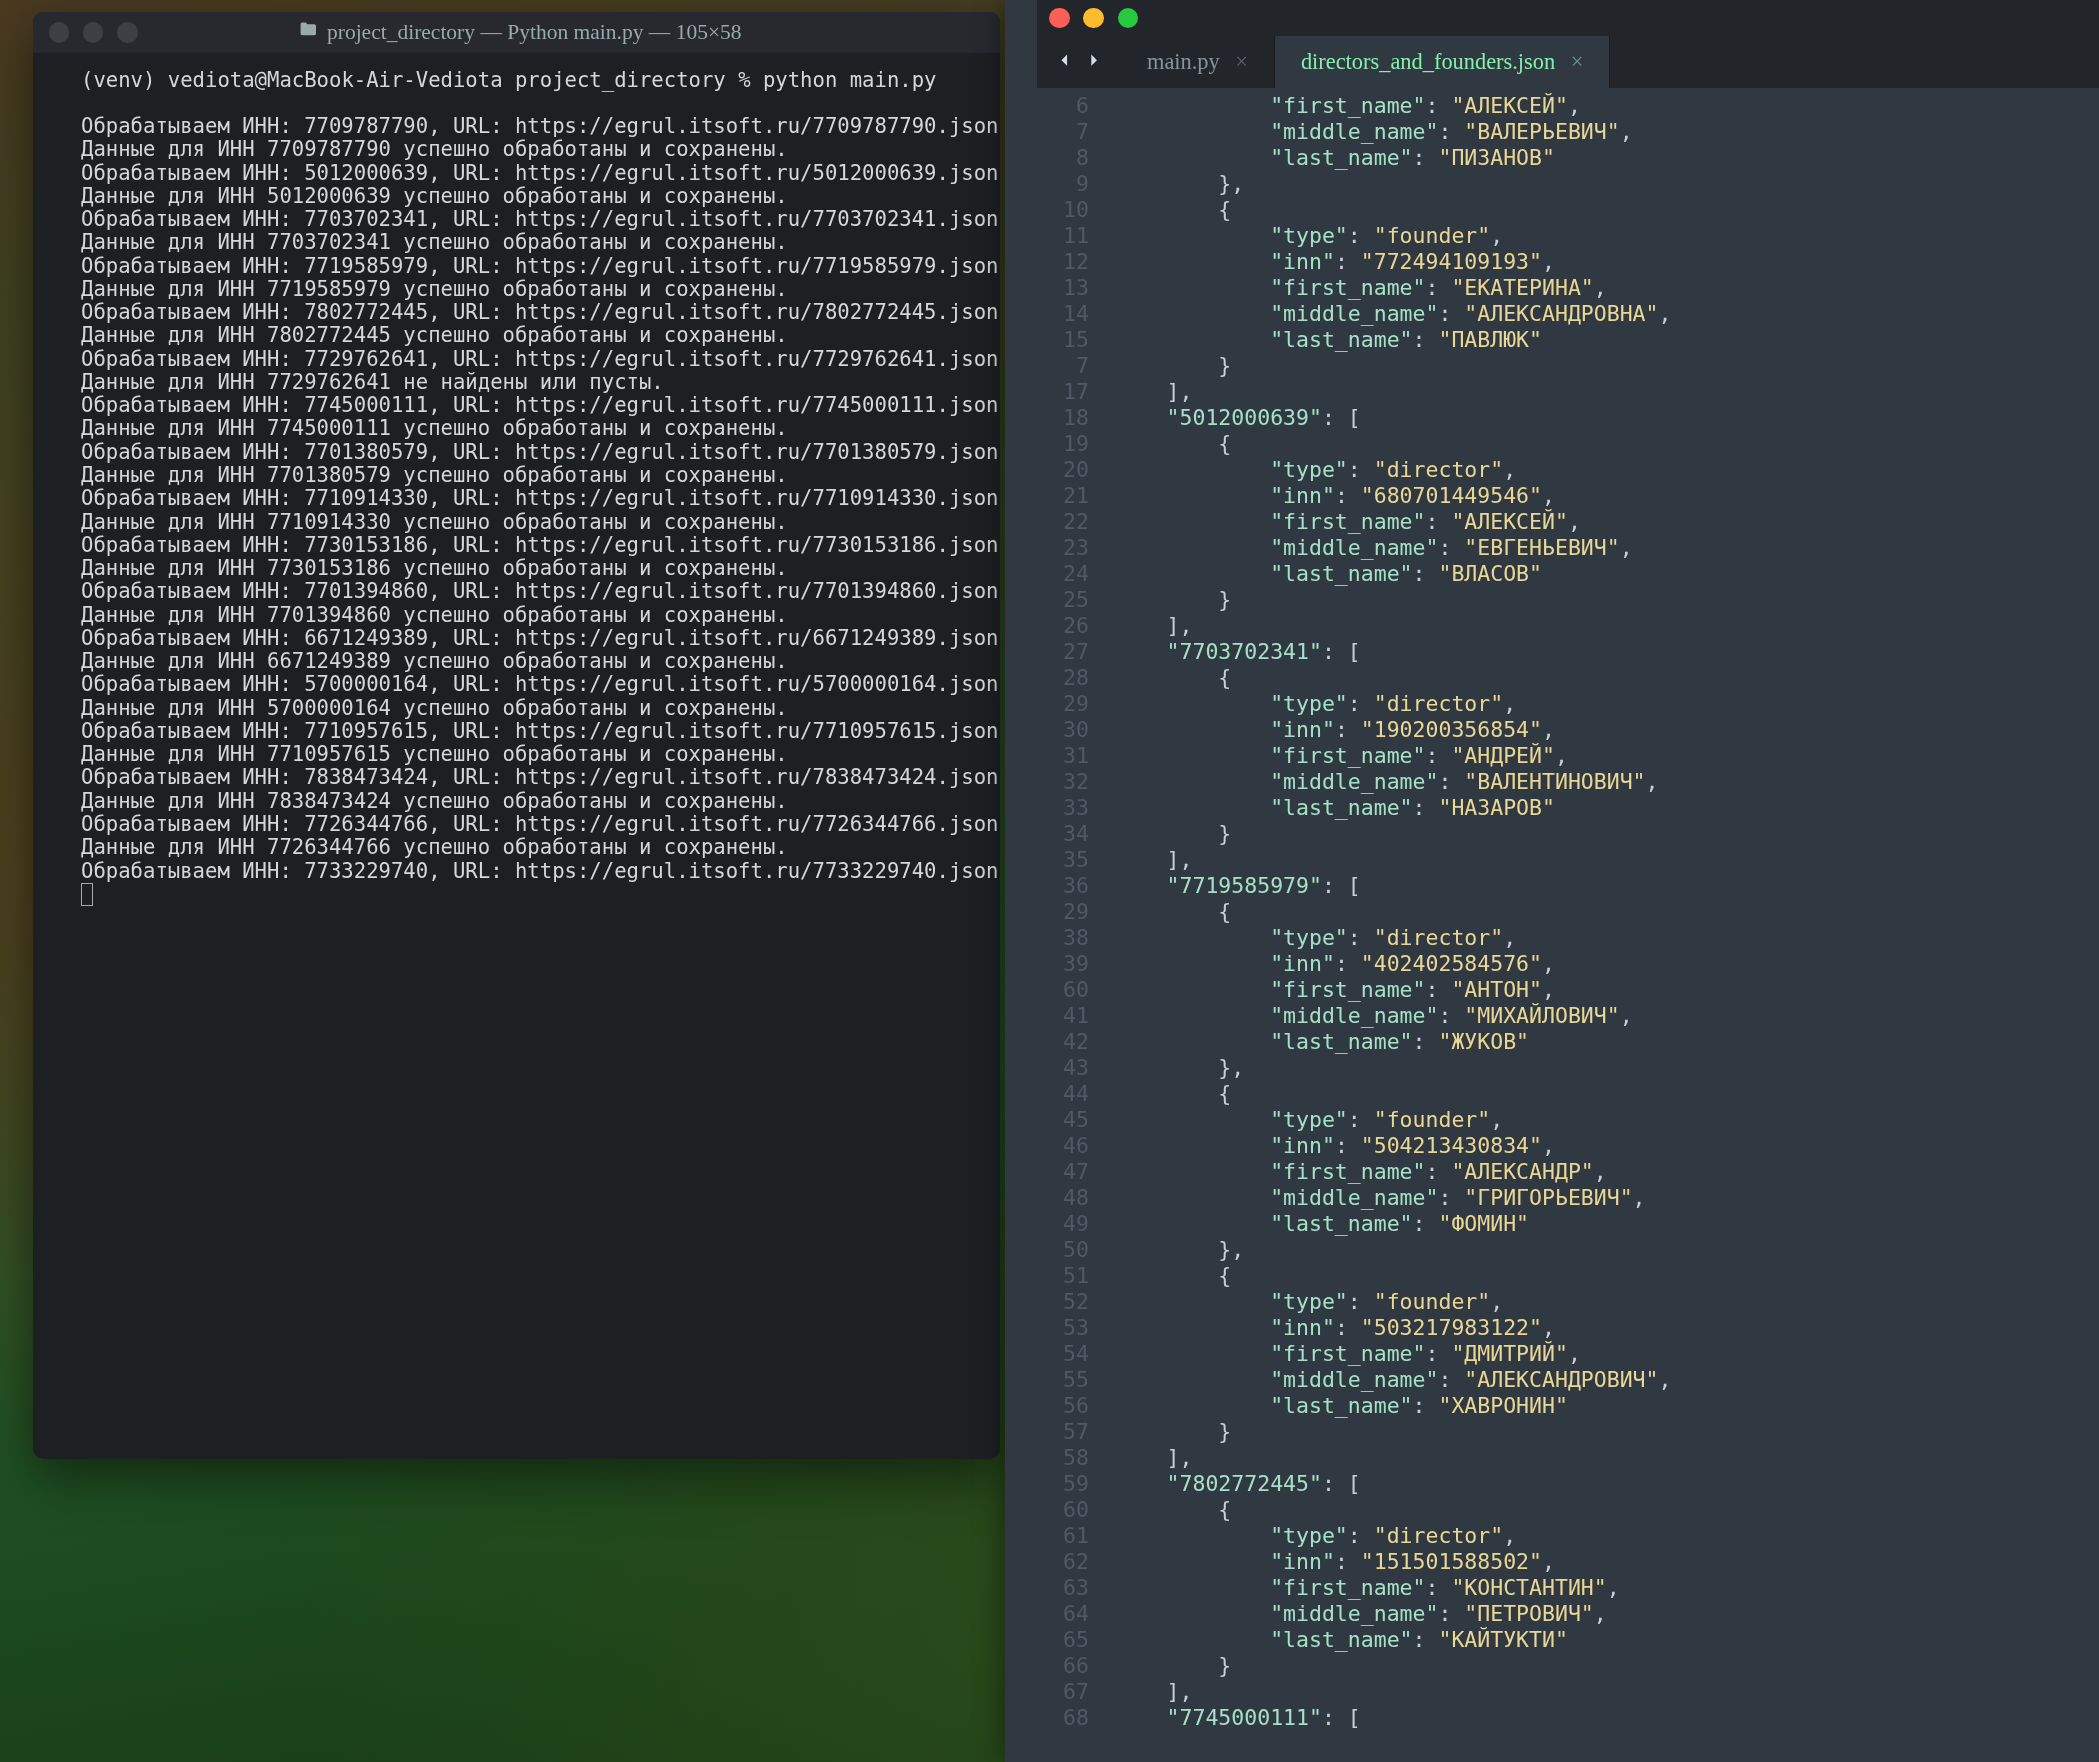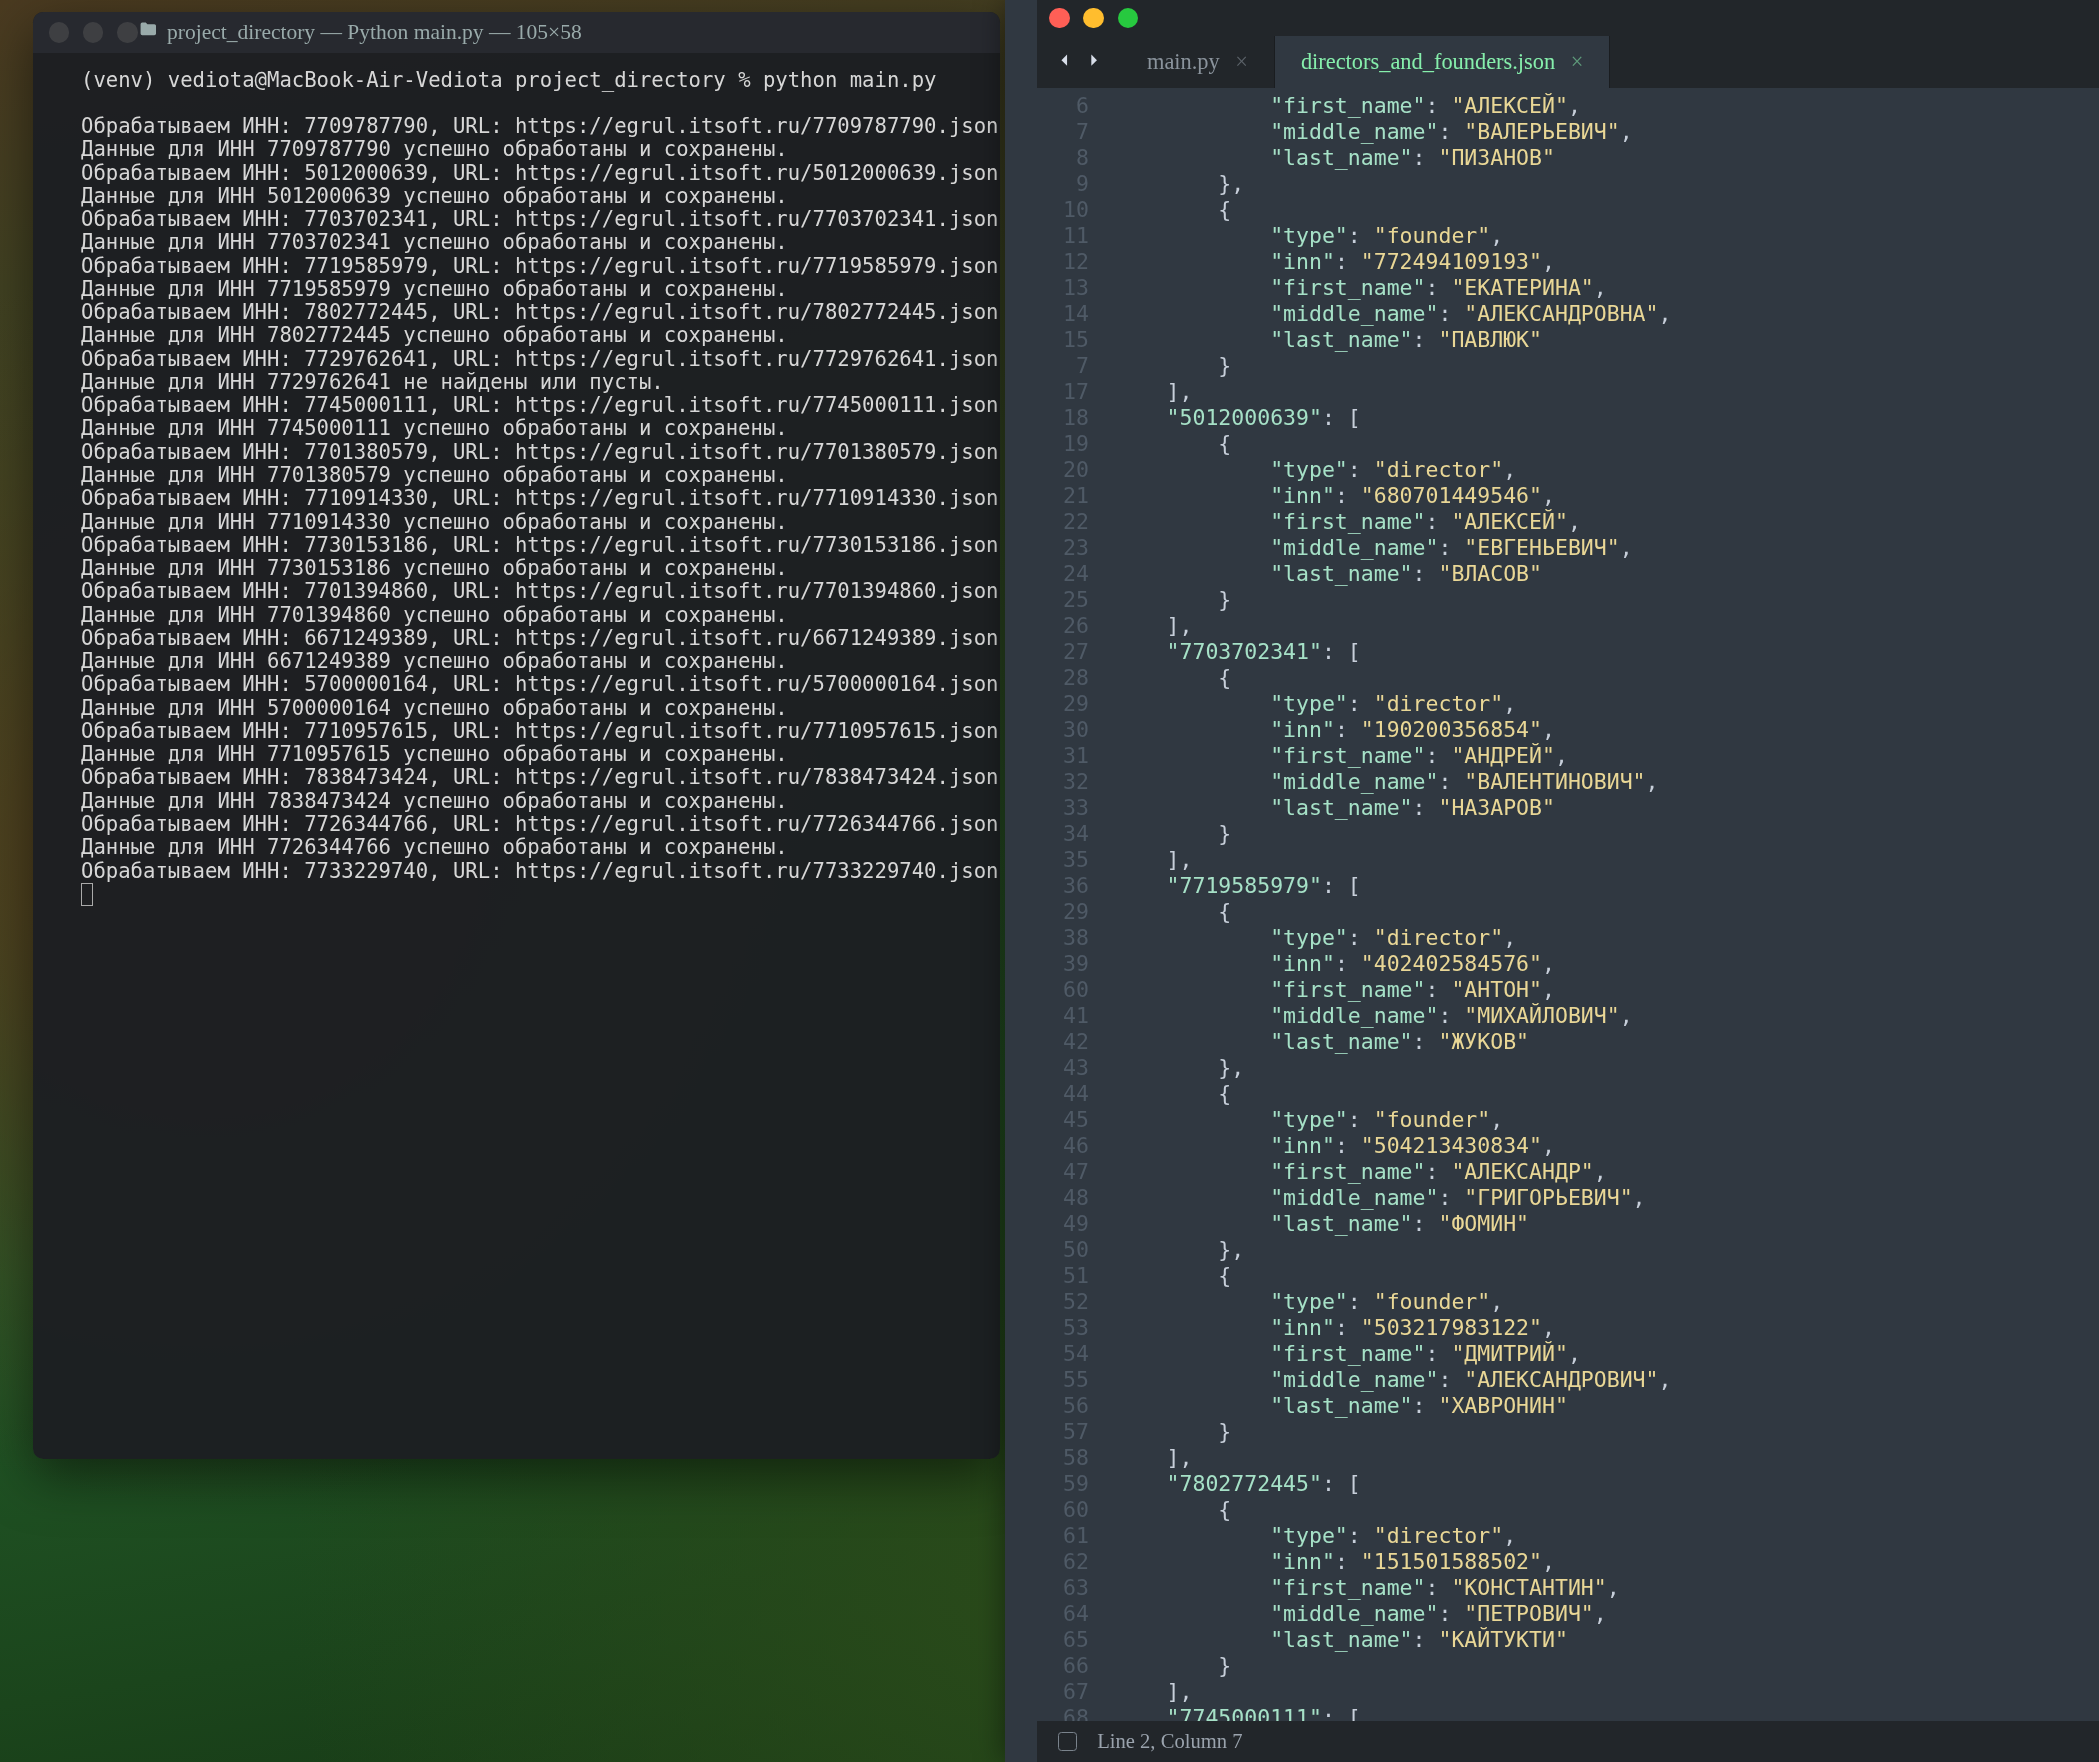--- a/index.html
+++ b/index.html
@@ -10,21 +10,21 @@
     radial-gradient(circle at 50% 90%,#2a4a1a 0%,transparent 40%),
     linear-gradient(170deg,#4a3a20 0%,#225a28 60%,#143010 100%);
   }
   
   .terminal-window { position:absolute; left:33px; top:12px; width:967px; height:1447px;
     background:rgba(28,30,34,0.96); border-radius:10.3px; box-shadow:0 17px 52px rgba(0,0,0,0.5);
     display:flex; flex-direction:column; overflow:hidden; }
   .term-titlebar { height:41px; background:rgba(40,42,48,0.96); display:flex; align-items:center; padding:0 15.5px; }
   .traffic { display:flex; gap:13.8px; }
   .dot { width:20.6px; height:20.6px; border-radius:50%; }
-  .term-title { flex:1; text-align:center; font:500 21.5px -apple-system; color:#9aa; display:flex; align-items:center; justify-content:flex-start; gap:8.6px;}
+  .term-title { flex:1; text-align:center; font:500 21.5px -apple-system; color:#9aa; display:flex; align-items:center; justify-content:center; gap:8.6px;}
   .fld-icon svg { width:20.6px; height:20.6px; }
   .term-body { flex:1; padding:15.5px 17px; font:20.6px/1.13 Menlo,monospace; color:#d7d7d7; white-space:pre; overflow:hidden;margin-left:31px;}
   .prompt-venv{color:#d7d7d7}
   .cursor-block{display:inline-block;width:12px;height:22.4px;border:1.7px solid #aaa;vertical-align:text-bottom;}
   
   .editor-window { position:absolute; left:1005px; top:0; right:0; bottom:0; background:#303841;
     display:flex; flex-direction:column; box-shadow:-3.4px 0 26px rgba(0,0,0,0.4);padding-left:32px;}
   .ed-titlebar{height:36px;background:#22262a;display:flex;align-items:center;padding:0 12px;}
   .ed-titlebar .dot{width:20.6px;height:20.6px;}
   .nav-arrow svg{width:22.4px;height:22.4px;}
@@ -196,18 +196,14 @@
         <div>62</div>
         <div>63</div>
         <div>64</div>
         <div>65</div>
         <div>66</div>
         <div>67</div>
         <div>68</div>
       </div>
     <div class="code" id="code"><div><span class="k">            </span><span class="key">"first_name"</span><span class="k">:</span><span class="k"> </span><span class="str">"АЛЕКСЕЙ"</span><span class="k">,</span></div><div><span class="k">            </span><span class="key">"middle_name"</span><span class="k">:</span><span class="k"> </span><span class="str">"ВАЛЕРЬЕВИЧ"</span><span class="k">,</span></div><div><span class="k">            </span><span class="key">"last_name"</span><span class="k">:</span><span class="k"> </span><span class="str">"ПИЗАНОВ"</span><span class="k"></span></div><div><span class="k">        },</span></div><div><span class="k">        {</span></div><div><span class="k">            </span><span class="key">"type"</span><span class="k">:</span><span class="k"> </span><span class="str">"founder"</span><span class="k">,</span></div><div><span class="k">            </span><span class="key">"inn"</span><span class="k">:</span><span class="k"> </span><span class="str">"772494109193"</span><span class="k">,</span></div><div><span class="k">            </span><span class="key">"first_name"</span><span class="k">:</span><span class="k"> </span><span class="str">"ЕКАТЕРИНА"</span><span class="k">,</span></div><div><span class="k">            </span><span class="key">"middle_name"</span><span class="k">:</span><span class="k"> </span><span class="str">"АЛЕКСАНДРОВНА"</span><span class="k">,</span></div><div><span class="k">            </span><span class="key">"last_name"</span><span class="k">:</span><span class="k"> </span><span class="str">"ПАВЛЮК"</span><span class="k"></span></div><div><span class="k">        }</span></div><div><span class="k">    ],</span></div><div><span class="k">    </span><span class="key">"5012000639"</span><span class="k">:</span><span class="k"> [</span></div><div><span class="k">        {</span></div><div><span class="k">            </span><span class="key">"type"</span><span class="k">:</span><span class="k"> </span><span class="str">"director"</span><span class="k">,</span></div><div><span class="k">            </span><span class="key">"inn"</span><span class="k">:</span><span class="k"> </span><span class="str">"680701449546"</span><span class="k">,</span></div><div><span class="k">            </span><span class="key">"first_name"</span><span class="k">:</span><span class="k"> </span><span class="str">"АЛЕКСЕЙ"</span><span class="k">,</span></div><div><span class="k">            </span><span class="key">"middle_name"</span><span class="k">:</span><span class="k"> </span><span class="str">"ЕВГЕНЬЕВИЧ"</span><span class="k">,</span></div><div><span class="k">            </span><span class="key">"last_name"</span><span class="k">:</span><span class="k"> </span><span class="str">"ВЛАСОВ"</span><span class="k"></span></div><div><span class="k">        }</span></div><div><span class="k">    ],</span></div><div><span class="k">    </span><span class="key">"7703702341"</span><span class="k">:</span><span class="k"> [</span></div><div><span class="k">        {</span></div><div><span class="k">            </span><span class="key">"type"</span><span class="k">:</span><span class="k"> </span><span class="str">"director"</span><span class="k">,</span></div><div><span class="k">            </span><span class="key">"inn"</span><span class="k">:</span><span class="k"> </span><span class="str">"190200356854"</span><span class="k">,</span></div><div><span class="k">            </span><span class="key">"first_name"</span><span class="k">:</span><span class="k"> </span><span class="str">"АНДРЕЙ"</span><span class="k">,</span></div><div><span class="k">            </span><span class="key">"middle_name"</span><span class="k">:</span><span class="k"> </span><span class="str">"ВАЛЕНТИНОВИЧ"</span><span class="k">,</span></div><div><span class="k">            </span><span class="key">"last_name"</span><span class="k">:</span><span class="k"> </span><span class="str">"НАЗАРОВ"</span><span class="k"></span></div><div><span class="k">        }</span></div><div><span class="k">    ],</span></div><div><span class="k">    </span><span class="key">"7719585979"</span><span class="k">:</span><span class="k"> [</span></div><div><span class="k">        {</span></div><div><span class="k">            </span><span class="key">"type"</span><span class="k">:</span><span class="k"> </span><span class="str">"director"</span><span class="k">,</span></div><div><span class="k">            </span><span class="key">"inn"</span><span class="k">:</span><span class="k"> </span><span class="str">"402402584576"</span><span class="k">,</span></div><div><span class="k">            </span><span class="key">"first_name"</span><span class="k">:</span><span class="k"> </span><span class="str">"АНТОН"</span><span class="k">,</span></div><div><span class="k">            </span><span class="key">"middle_name"</span><span class="k">:</span><span class="k"> </span><span class="str">"МИХАЙЛОВИЧ"</span><span class="k">,</span></div><div><span class="k">            </span><span class="key">"last_name"</span><span class="k">:</span><span class="k"> </span><span class="str">"ЖУКОВ"</span><span class="k"></span></div><div><span class="k">        },</span></div><div><span class="k">        {</span></div><div><span class="k">            </span><span class="key">"type"</span><span class="k">:</span><span class="k"> </span><span class="str">"founder"</span><span class="k">,</span></div><div><span class="k">            </span><span class="key">"inn"</span><span class="k">:</span><span class="k"> </span><span class="str">"504213430834"</span><span class="k">,</span></div><div><span class="k">            </span><span class="key">"first_name"</span><span class="k">:</span><span class="k"> </span><span class="str">"АЛЕКСАНДР"</span><span class="k">,</span></div><div><span class="k">            </span><span class="key">"middle_name"</span><span class="k">:</span><span class="k"> </span><span class="str">"ГРИГОРЬЕВИЧ"</span><span class="k">,</span></div><div><span class="k">            </span><span class="key">"last_name"</span><span class="k">:</span><span class="k"> </span><span class="str">"ФОМИН"</span><span class="k"></span></div><div><span class="k">        },</span></div><div><span class="k">        {</span></div><div><span class="k">            </span><span class="key">"type"</span><span class="k">:</span><span class="k"> </span><span class="str">"founder"</span><span class="k">,</span></div><div><span class="k">            </span><span class="key">"inn"</span><span class="k">:</span><span class="k"> </span><span class="str">"503217983122"</span><span class="k">,</span></div><div><span class="k">            </span><span class="key">"first_name"</span><span class="k">:</span><span class="k"> </span><span class="str">"ДМИТРИЙ"</span><span class="k">,</span></div><div><span class="k">            </span><span class="key">"middle_name"</span><span class="k">:</span><span class="k"> </span><span class="str">"АЛЕКСАНДРОВИЧ"</span><span class="k">,</span></div><div><span class="k">            </span><span class="key">"last_name"</span><span class="k">:</span><span class="k"> </span><span class="str">"ХАВРОНИН"</span><span class="k"></span></div><div><span class="k">        }</span></div><div><span class="k">    ],</span></div><div><span class="k">    </span><span class="key">"7802772445"</span><span class="k">:</span><span class="k"> [</span></div><div><span class="k">        {</span></div><div><span class="k">            </span><span class="key">"type"</span><span class="k">:</span><span class="k"> </span><span class="str">"director"</span><span class="k">,</span></div><div><span class="k">            </span><span class="key">"inn"</span><span class="k">:</span><span class="k"> </span><span class="str">"151501588502"</span><span class="k">,</span></div><div><span class="k">            </span><span class="key">"first_name"</span><span class="k">:</span><span class="k"> </span><span class="str">"КОНСТАНТИН"</span><span class="k">,</span></div><div><span class="k">            </span><span class="key">"middle_name"</span><span class="k">:</span><span class="k"> </span><span class="str">"ПЕТРОВИЧ"</span><span class="k">,</span></div><div><span class="k">            </span><span class="key">"last_name"</span><span class="k">:</span><span class="k"> </span><span class="str">"КАЙТУКТИ"</span><span class="k"></span></div><div><span class="k">        }</span></div><div><span class="k">    ],</span></div><div><span class="k">    </span><span class="key">"7745000111"</span><span class="k">:</span><span class="k"> [</span></div></div>
   </div>
-  <div class="ed-status">
-    <div class="status-box"></div>
-    <span>Line 2, Column 7</span>
-  </div>
 </div>
 
 
 </body></html>

